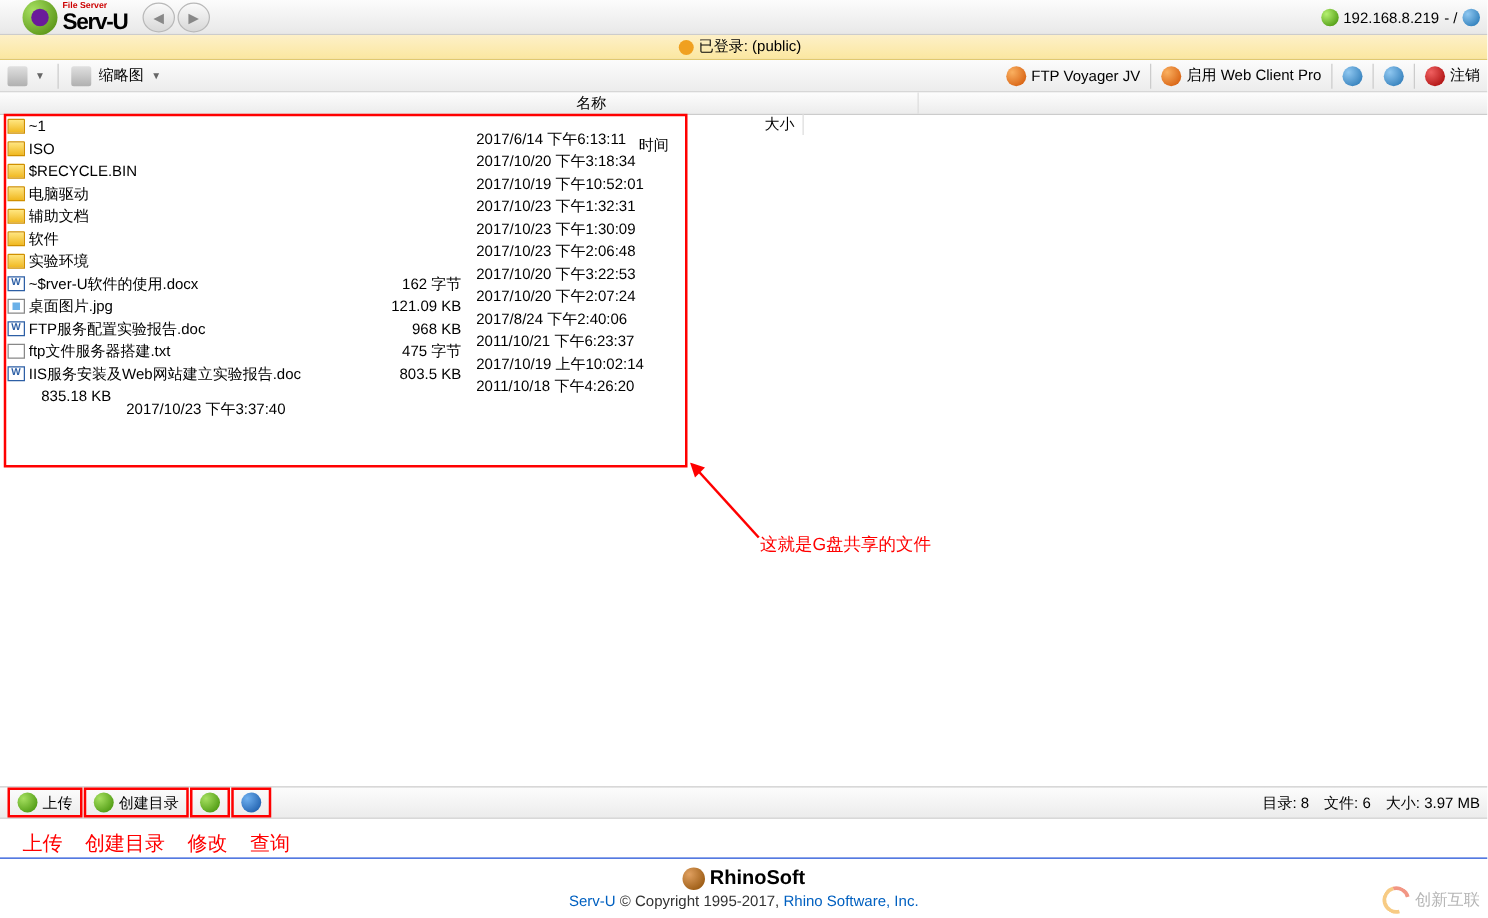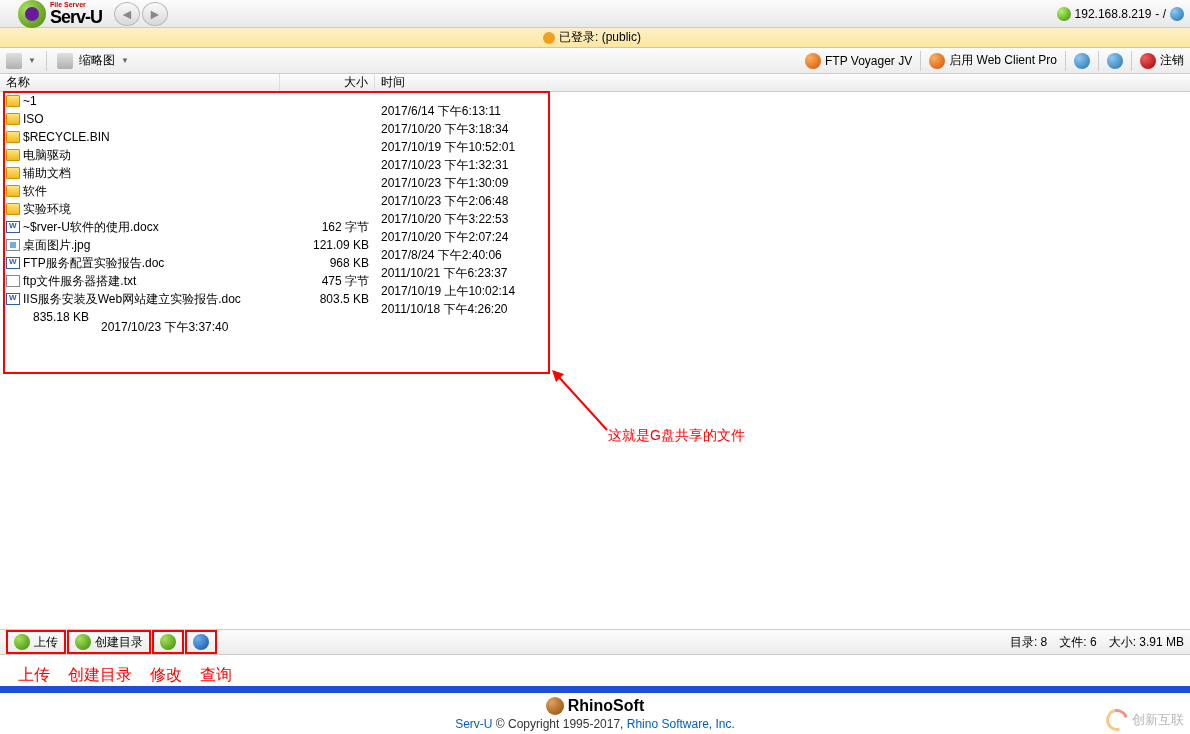--- a/index.html
+++ b/index.html
@@ -31,21 +31,21 @@
 .icon-list { background: linear-gradient(#e0e0e0,#b0b0b0); border-radius: 2px; }
 .icon-thumb { background: linear-gradient(#e0e0e0,#b0b0b0); border-radius: 2px; }
 .icon-dropdown { font-size: 8px; color: #666; }
 .tb-sep { width: 1px; height: 20px; background: #ccc; margin: 0 4px; }
 .tb-right { display: flex; align-items: center; gap: 4px; margin-left: auto; }
 .orange-icon { width: 16px; height: 16px; background: radial-gradient(circle at 30% 30%, #fab060, #d05000); border-radius: 50%; }
 .red-icon { width: 16px; height: 16px; background: radial-gradient(circle at 30% 30%, #f06060, #a00000); border-radius: 50%; }
 .help-icon { width: 16px; height: 16px; background: radial-gradient(circle at 30% 30%, #8fc7f0, #2070b0); border-radius: 50%; }
 
 
-.col-headers { height: 18px; background: linear-gradient(#fdfdfd, #ececec); border-bottom: 1px solid #ccc; display: flex; align-items: center; font-size: 12px; }
+.col-headers { height: 18px; background: linear-gradient(#fdfdfd, #ececec); border-bottom: 1px solid #ccc; display: flex; align-items: center; font-size: 12px; flex-direction: column; }
 .col-name { width: 280px; padding-left: 6px; border-right: 1px solid #ddd; height: 100%; display: flex; align-items: center; }
 .col-size { width: 95px; text-align: right; padding-right: 6px; border-right: 1px solid #ddd; height: 100%; display: flex; align-items: center; justify-content: flex-end; }
 .col-time { width: 180px; padding-left: 6px; height: 100%; display: flex; align-items: center; }
 
 
 .file-list { position: relative; }
 .red-box { position: absolute; top: -1px; left: 3px; width: 547px; height: 283px; border: 2px solid red; pointer-events: none; }
 .file-row { display: flex; align-items: center; height: 18px; font-size: 12px; color: #000; }
 .file-row .cell-name { width: 280px; padding-left: 6px; display: flex; align-items: center; gap: 3px; overflow: hidden; white-space: nowrap; }
 .file-row .cell-size { width: 95px; text-align: right; padding-right: 6px; }
@@ -67,21 +67,21 @@
 .bb-btn { display: flex; align-items: center; gap: 4px; padding: 2px 6px; }
 .bb-icon { width: 16px; height: 16px; background: radial-gradient(circle at 30% 30%, #a6e060, #3a8a00); border-radius: 50%; }
 .bb-icon-blue { width: 16px; height: 16px; background: radial-gradient(circle at 30% 30%, #6fb0f0, #1050a0); border-radius: 50%; }
 .red-box-btn { border: 2px solid red; display: flex; align-items: center; height: 24px; margin-right: 1px; }
 .bb-status { margin-left: auto; font-size: 12px; display: flex; gap: 12px; }
 
 
 .bottom-labels { position: absolute; bottom: 48px; left: 18px; display: flex; gap: 18px; color: red; font-size: 16px; }
 
 
-.footer { position: absolute; bottom: 0; left: 0; right: 0; height: 48px; background: #fff; border-top: 7px solid #1d4ed8; display: flex; flex-direction: column; align-items: center; justify-content: center; gap: 2px; }
+.footer { position: absolute; bottom: 0; left: 0; right: 0; height: 48px; background: #fff; border-top: 1px solid #1d4ed8; display: flex; flex-direction: column; align-items: center; justify-content: center; gap: 2px; }
 .footer-logo { display: flex; align-items: center; gap: 4px; font-weight: bold; font-size: 16px; color: #000; }
 .footer-logo-icon { width: 18px; height: 18px; background: radial-gradient(circle at 30% 30%, #e0a060, #8a4a00); border-radius: 50%; }
 .footer-text { font-size: 12px; color: #333; }
 .footer-text a { color: #0060c0; text-decoration: none; }
 
 
 .watermark { position: absolute; right: 6px; bottom: 3px; display: flex; align-items: center; gap: 4px; opacity: 0.55; font-size: 13px; color: #777; }
 .wm-icon { width: 22px; height: 22px; border: 3px solid #f0a020; border-radius: 50%; border-top-color: #e84020; border-right-color: transparent; transform: rotate(30deg); }
 </style>
 </head>
@@ -273,21 +273,21 @@
     </div>
   </div>
   <div class="red-box-btn">
     <div class="bb-btn">
       <span class="bb-icon-blue"></span>
     </div>
   </div>
   <div class="bb-status">
     <span>目录: 8</span>
     <span>文件: 6</span>
-    <span>大小: 3.91 MB</span>
+    <span>大小: 3.97 MB</span>
   </div>
 </div>
 
 <div class="bottom-labels">
   <span>上传</span>
   <span>创建目录</span>
   <span>修改</span>
   <span>查询</span>
 </div>
 

